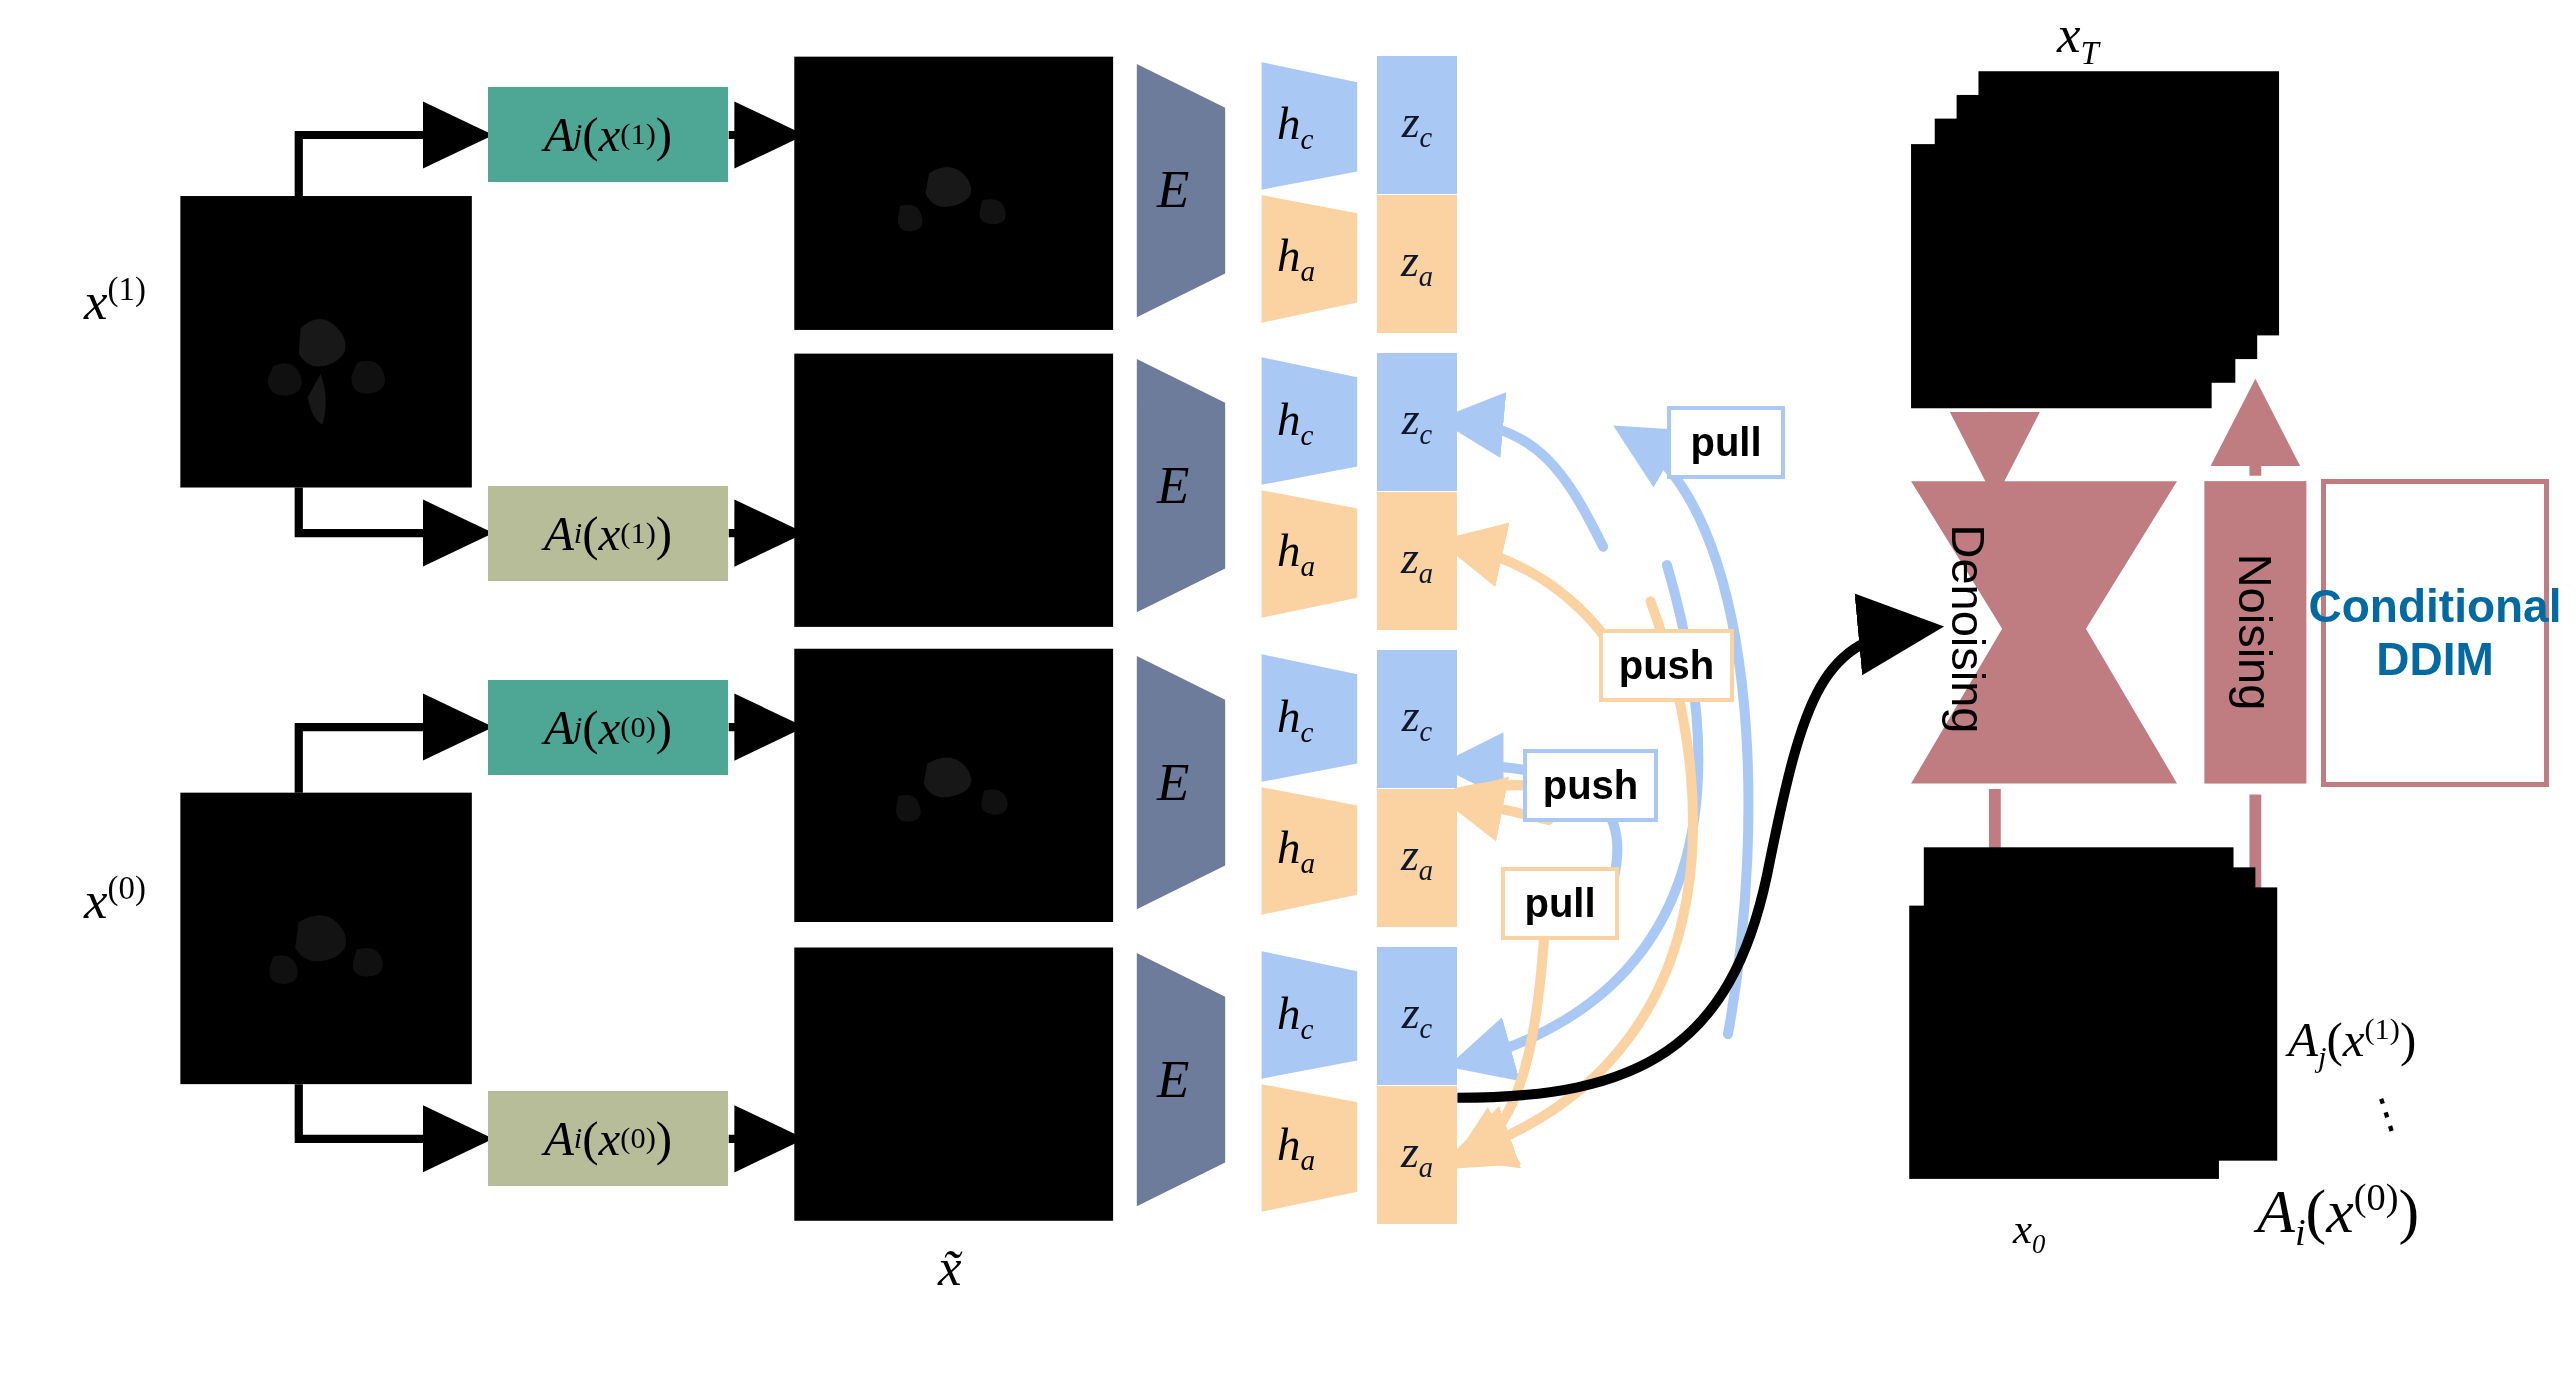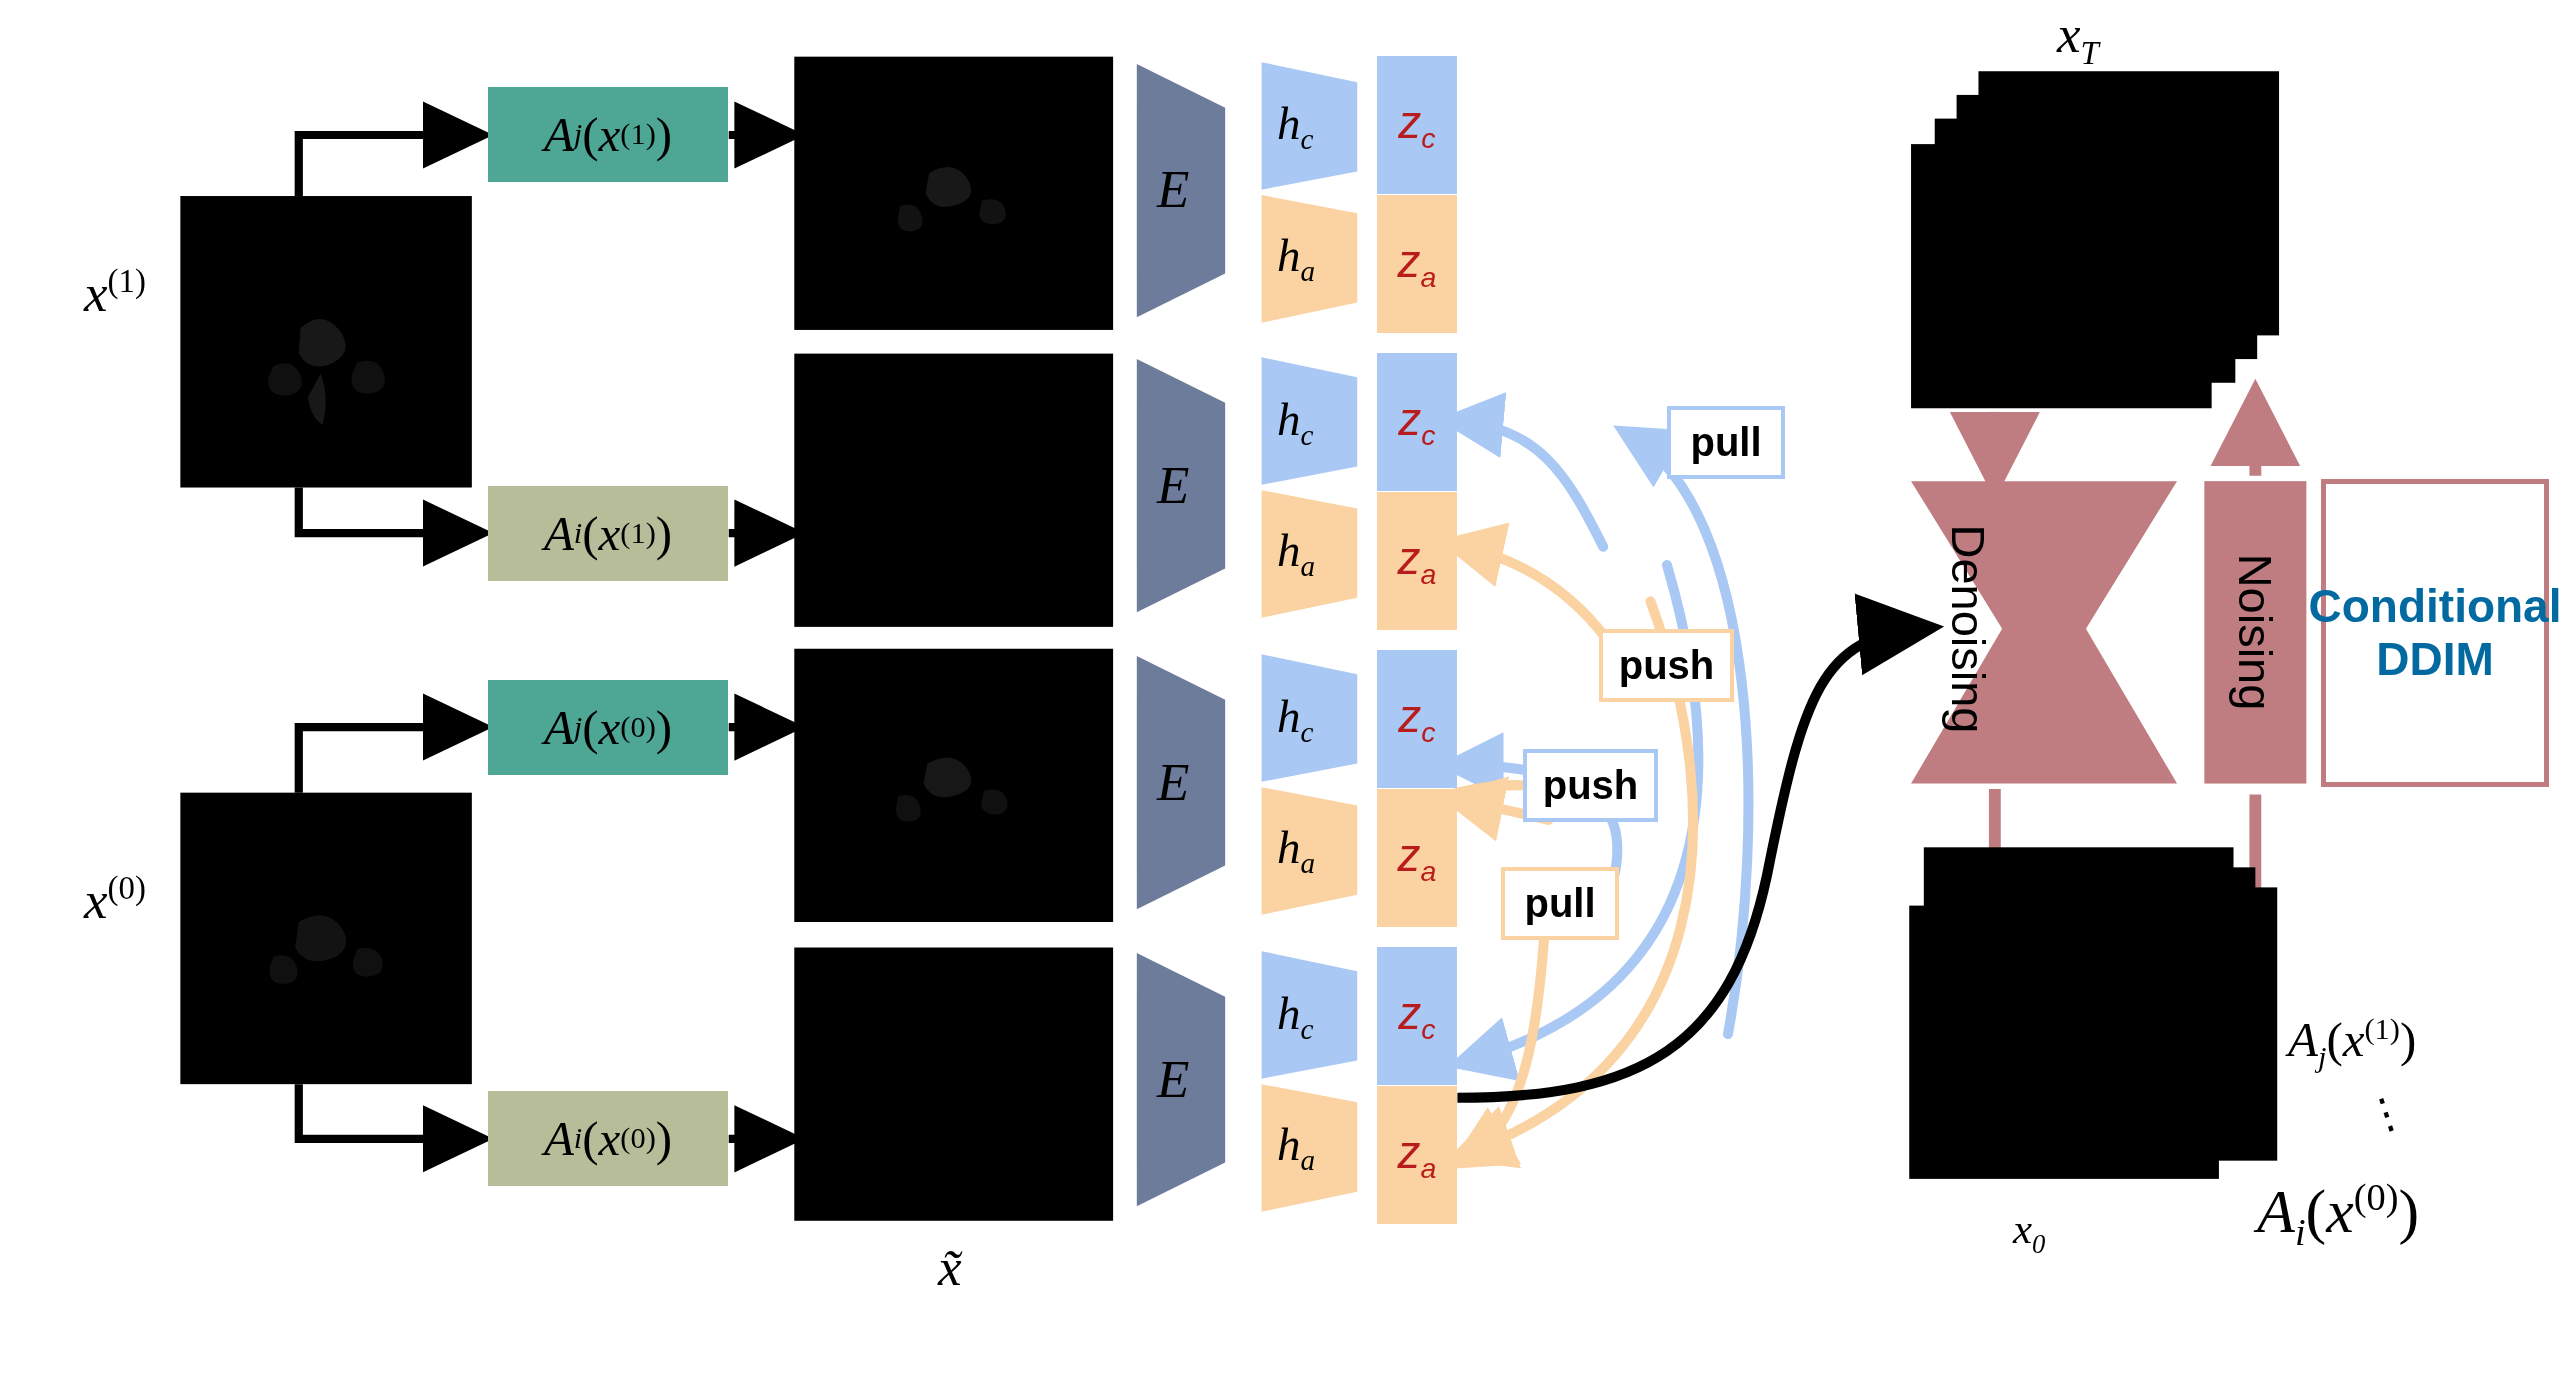--- a/index.html
+++ b/index.html
@@ -1,20 +1,20 @@
 <!DOCTYPE html>
 <html style="font-size:14.6px"><head>
 <meta charset="utf-8">
 <style>
   html,body{margin:0;padding:0;background:#ffffff;}
   body{width:2576px;height:1374px;position:relative;overflow:hidden;
        font-family:"Liberation Sans", sans-serif;}
   .stage{position:absolute;left:0;top:0;width:2576px;height:1374px;}
   svg.layer{position:absolute;left:0;top:0;width:2576px;height:1374px;pointer-events:none;}
-  .math{font-family:Liberation Sans, sans-serif;font-style:italic;color:#b91c1c;}
+  .math{font-family:Liberation Serif, serif;font-style:italic;color:#0f172a;}
 
   
   .opbox{position:absolute;display:flex;align-items:center;justify-content:center;
          font-family:"Liberation Serif",serif;font-style:italic;color:#000;
          font-size:49px;line-height:1;}
   .op-j{background:#4ea695;}
   .op-i{background:#b7bd99;}
 
   
   .zbox{position:absolute;display:flex;align-items:center;justify-content:center;
@@ -279,21 +279,21 @@
         <ellipse cx="2266" cy="1144" rx="122" ry="118" fill="#ffffff"></ellipse>
       </g>
       <g opacity="0.98">
         <path d="M2236 1118 q30 -18 46 8 q12 20 -12 30 q-28 10 -38 -12 z" fill="#000"></path>
         <path d="M2204 1156 q20 -6 24 12 q4 16 -12 16 q-16 0 -14 -16 z" fill="#000"></path>
         <path d="M2300 1150 q22 -6 26 12 q2 16 -16 16 q-16 -2 -12 -18 z" fill="#000"></path>
       </g>
     </g>
   </svg>
 
-  <div class="cap" style="left:84px;top:263px;font-size:53px;">
+  <div class="cap" style="left:84px;top:271px;font-size:53px;">
     <span>x</span><sup class="s">(1)</sup>
   </div>
   <div class="cap" style="left:84px;top:870px;font-size:53px;">
     <span>x</span><sup class="s">(0)</sup>
   </div>
 
   <div class="opbox op-j" style="left:488px;top:87px;width:240px;height:95px;">
     <span>A</span>
       <sub class="s">j</sub>
       <span class="up">(</span>

